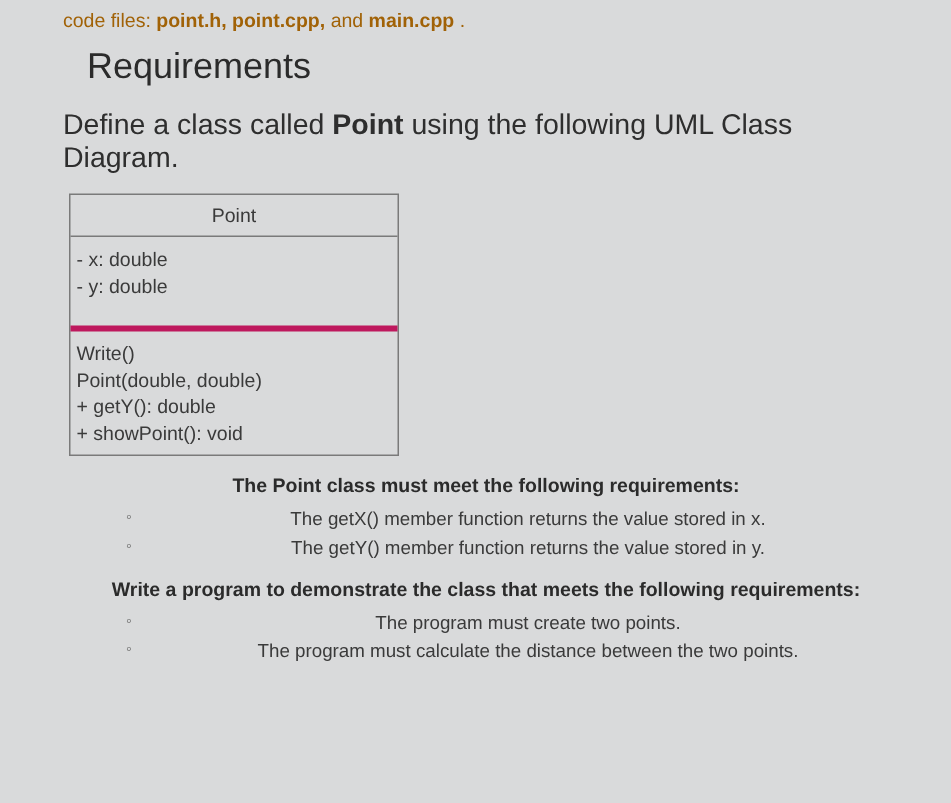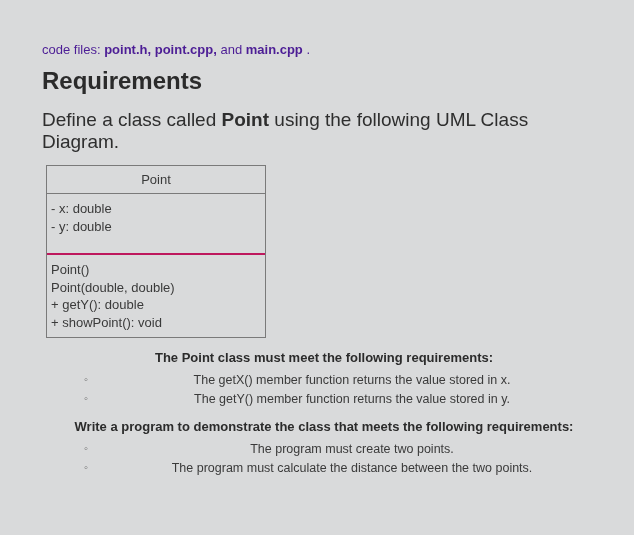--- a/index.html
+++ b/index.html
@@ -7,30 +7,29 @@
     width: 634px;
     height: 535px;
     background: #d9dadb;
     font-family: "Helvetica Neue", Arial, sans-serif;
     color: #2a2a2a;
     padding: 6px 28px 10px 42px;
     overflow: hidden;
   }
   .code-files {
     font-size: 13px;
-    color: #4c1d95;
+    color: #a16207;
     margin-bottom: 10px;
-    margin-top: 36px;
   }
   .code-files .bold { font-weight: bold; }
   h2.req-title {
     font-size: 24px;
-    font-weight: 700;
+    font-weight: 400;
     color: #2b2b2b;
-    margin: 8px 0 14px 0;
+    margin: 8px 0 14px 16px;
   }
   .para {
     font-size: 19px;
     color: #2e2e2e;
     margin: 8px 0 12px 0;
   }
   .para .bold { font-weight: bold; }
   .uml {
     border: 1px solid #7a7a7a;
     width: 220px;
@@ -39,21 +38,21 @@
     color: #3a3a3a;
     background: transparent;
   }
   .uml .uml-name {
     text-align: center;
     padding: 6px 4px;
     border-bottom: 1px solid #7a7a7a;
   }
   .uml .uml-attrs {
     padding: 6px 4px 18px 4px;
-    border-bottom: 2px solid #be185d;
+    border-bottom: 4px solid #be185d;
     line-height: 1.35;
   }
   .uml .uml-ops {
     padding: 6px 4px 6px 4px;
     line-height: 1.35;
   }
   .subhead {
     font-size: 13px;
     font-weight: bold;
     color: #2b2b2b;
@@ -101,21 +100,21 @@
   <span> using the following UML Class Diagram.</span>
 </p>
 
 <div class="uml">
   <div class="uml-name">Point</div>
   <div class="uml-attrs">
     <div>- x: double</div>
     <div>- y: double</div>
   </div>
   <div class="uml-ops">
-    <div>Point()</div>
+    <div>Write()</div>
     <div>Point(double, double)</div>
     <div>+ getY(): double</div>
     <div>+ showPoint(): void</div>
   </div>
 </div>
 
 <p class="subhead">The Point class must meet the following requirements:</p>
 
 <ul class="req-list">
   <li>The getX() member function returns the value stored in x.</li>

